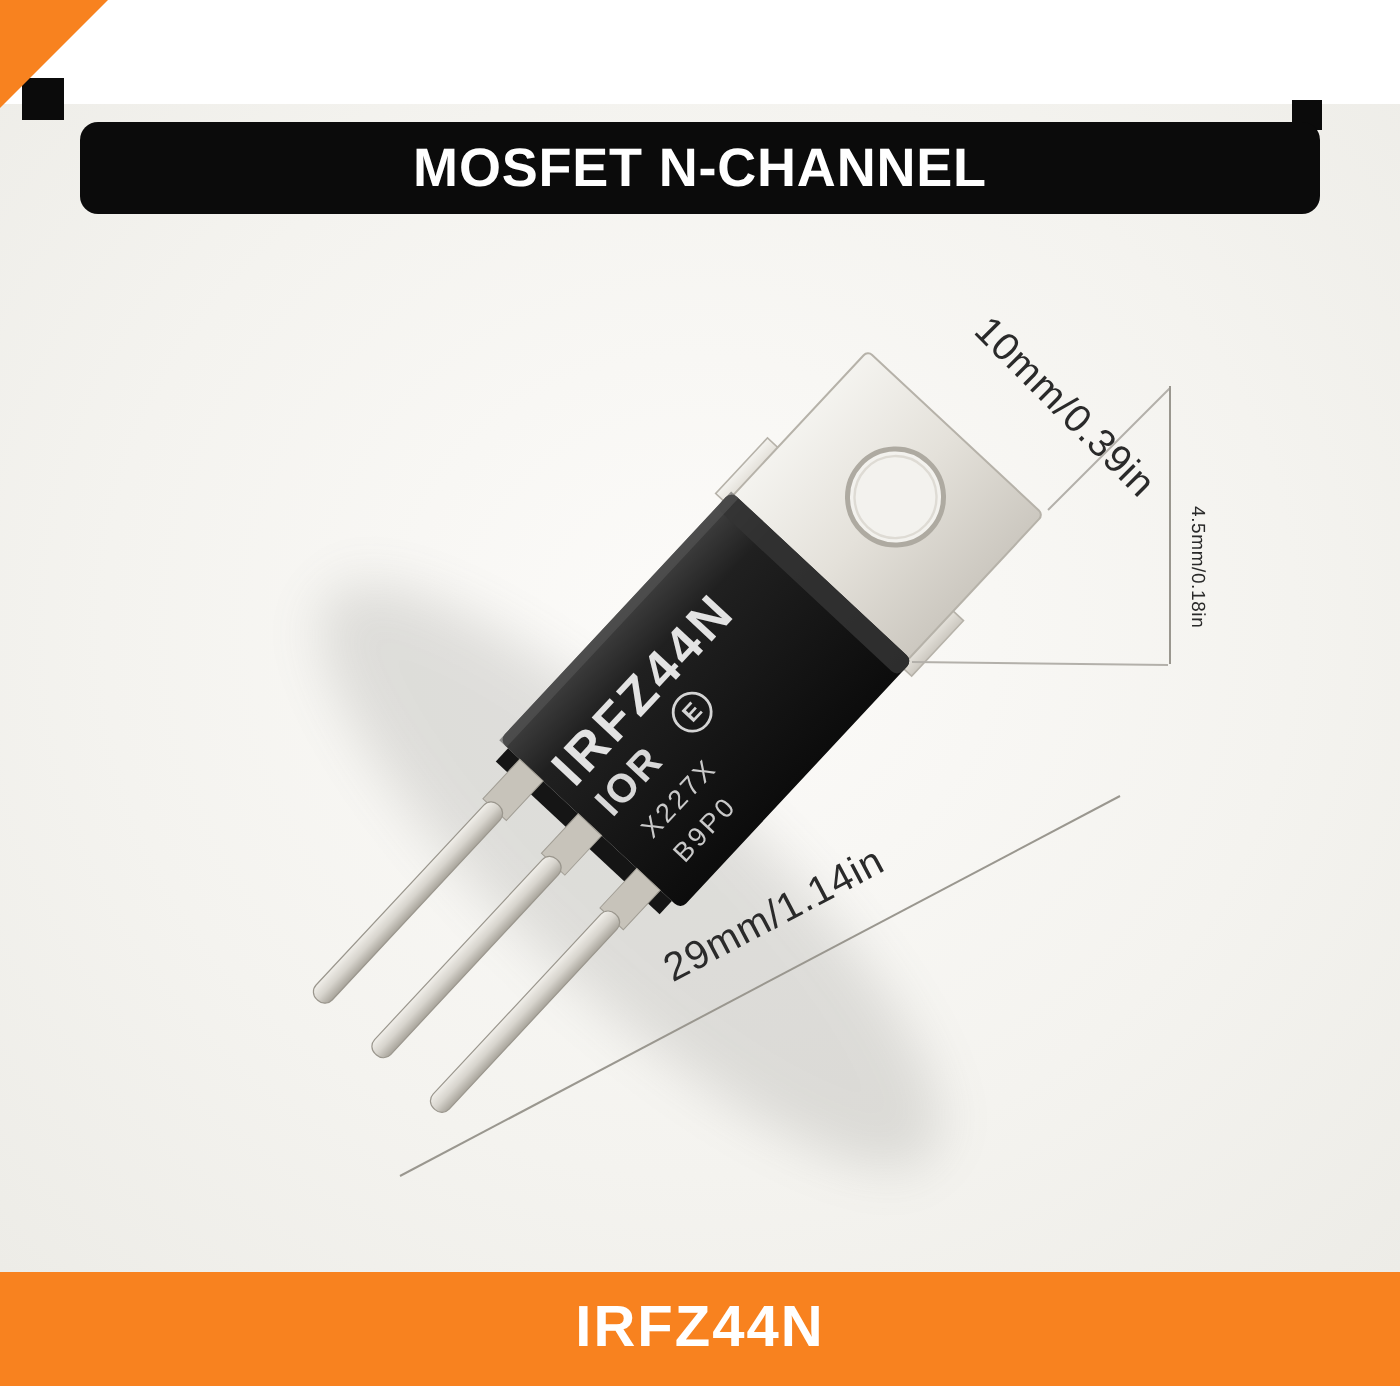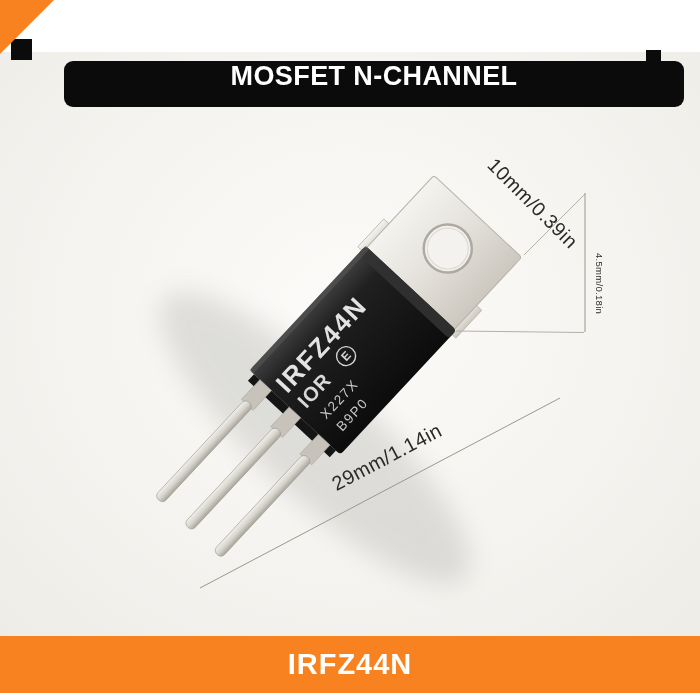--- a/index.html
+++ b/index.html
@@ -14,21 +14,21 @@
   }
   .corner-tri{
     position:absolute;left:0;top:0;width:0;height:0;z-index:3;
     border-top:54px solid #f8821f;border-right:54px solid transparent;
   }
   .sq-tl{position:absolute;left:11px;top:39px;width:21px;height:21px;background:#0b0b0b;z-index:2;}
   .sq-tr{position:absolute;left:646px;top:50px;width:15px;height:15px;background:#0b0b0b;z-index:2;}
   .banner-top{
     position:absolute;left:40px;top:61px;width:620px;height:46px;z-index:4;
     background:#0b0b0b;border-radius:9px;
-    display:flex;justify-content:center;margin-left:24px;
+    display:flex;align-items:center;justify-content:center;
   }
   .banner-top span{
     color:#ffffff;font-weight:800;font-size:27px;letter-spacing:.4px;
   }
   .banner-bottom{
     position:absolute;left:0;top:636px;width:700px;height:57px;z-index:4;
     background:#f8821f;
     display:flex;align-items:center;justify-content:center;
   }
   .banner-bottom span{

